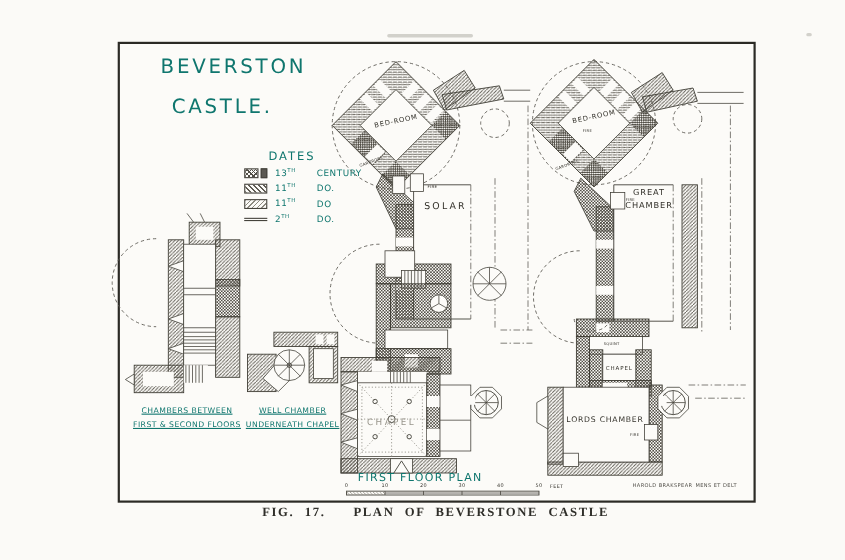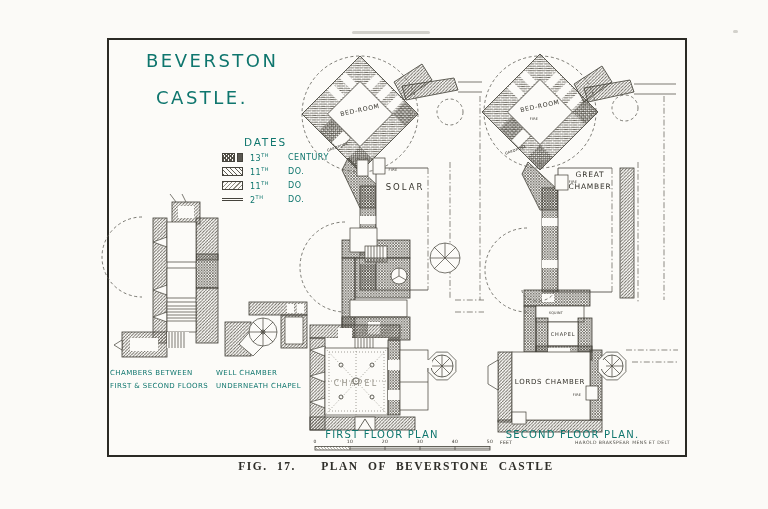--- a/index.html
+++ b/index.html
@@ -16,21 +16,21 @@
       repeating-linear-gradient(45deg,#524f47 0 .8px,transparent .8px 2.8px),
       repeating-linear-gradient(-45deg,#524f47 0 .8px,transparent .8px 2.8px);}
   .sw13s{width:6px;margin-left:2px;background:#5b5852;}
   .sw14{width:21px;background:repeating-linear-gradient(45deg,#5f5c53 0 .9px,transparent .9px 3.2px);}
   .sw15{width:21px;background:repeating-linear-gradient(135deg,#8d8a80 0 .8px,transparent .8px 3px);}
   .sw16{width:21px;height:3px;border:none;border-top:1px solid #45433c;border-bottom:1px solid #45433c;background:none;}
   .lnum{display:inline-block;width:21px;font-size:8px;letter-spacing:.5px;margin-left:7px;white-space:nowrap;}
   .lnum sup{font-size:5px;}
   .lrest{font-size:8px;letter-spacing:.5px;margin-left:17px;}
   .plan-title{font-size:10px;letter-spacing:1.2px;text-align:center;white-space:nowrap;}
-  .detail-cap{font-size:7px;letter-spacing:.4px;line-height:13px;text-align:left;white-space:nowrap;}
+  .detail-cap{font-size:7px;letter-spacing:.4px;line-height:13px;text-align:center;white-space:nowrap;text-decoration:underline;}
   .credit{font-size:4.6px;letter-spacing:.4px;color:#514f48;display:flex;justify-content:space-between;}
   .caption{font-family:"Liberation Serif",serif;font-weight:700;font-size:11.5px;
            letter-spacing:1.5px;word-spacing:5px;text-align:center;color:#2f2e29;white-space:nowrap;}
   .smudge{background:#aaa8a0;opacity:.5;border-radius:2px;}
   
   svg.pl{position:absolute;overflow:visible;}
   svg text{fill:#34322b;font-family:"DejaVu Sans",sans-serif;}
   .dash{fill:none;stroke:#5b5952;stroke-width:.8;stroke-dasharray:3 2.6;}
   .dd{fill:none;stroke:#5b5952;stroke-width:.7;stroke-dasharray:6 2.2 1.4 2.2;}
   .dot{fill:none;stroke:#8a887e;stroke-width:.8;stroke-dasharray:1 2;}
@@ -324,21 +324,20 @@
       <g>
         <polygon class="wh" points="131.7,302.1 139.9,310.3 139.9,321.7 131.7,329.9 120.3,329.9 112.1,321.7 112.1,310.3 120.3,302.1"></polygon>
         <circle class="wl" cx="126" cy="316" r="11"></circle>
         <path class="ln" d="M126,316 L137,316 M126,316 L134,308 M126,316 L126,305 M126,316 L118,308 M126,316 L115,316 M126,316 L118,324 M126,316 L126,327 M126,316 L134,324"></path>
         <rect class="whn" x="114" y="310" width="6" height="9"></rect>
       </g>
       <line class="dd" x1="140" y1="300" x2="192" y2="300"></line>
       <line class="dd" x1="146" y1="312" x2="192" y2="312"></line>
     </g>
   </svg>
-  <div class="abs hl plan-title" style="left:500px;top:429px;width:145px;">SECOND FLOOR PLAN.</div>
 
   <div class="abs credit" style="left:575px;top:440px;width:95px;">
     <span>HAROLD BRAKSPEAR</span>
     <span>MENS ET DELT</span>
   </div>
 
   <div class="abs caption" style="left:12px;top:460px;width:768px;">
     <span>FIG. 17.</span>
     <span style="margin-left:16px;">PLAN OF BEVERSTONE CASTLE</span>
   </div>

